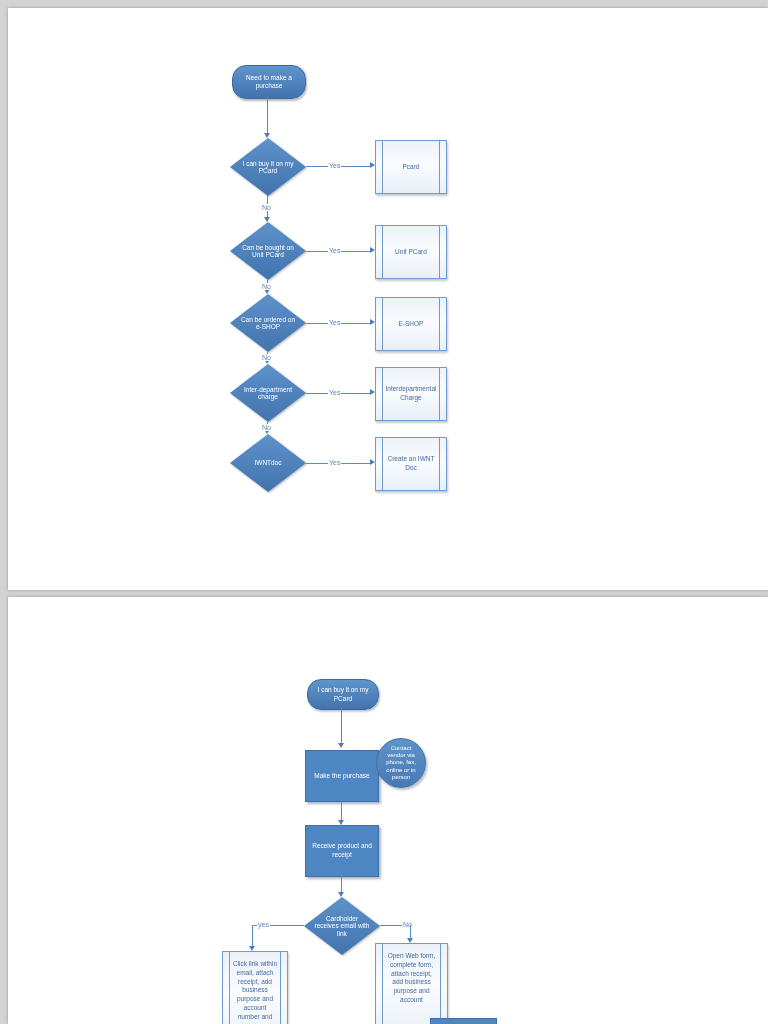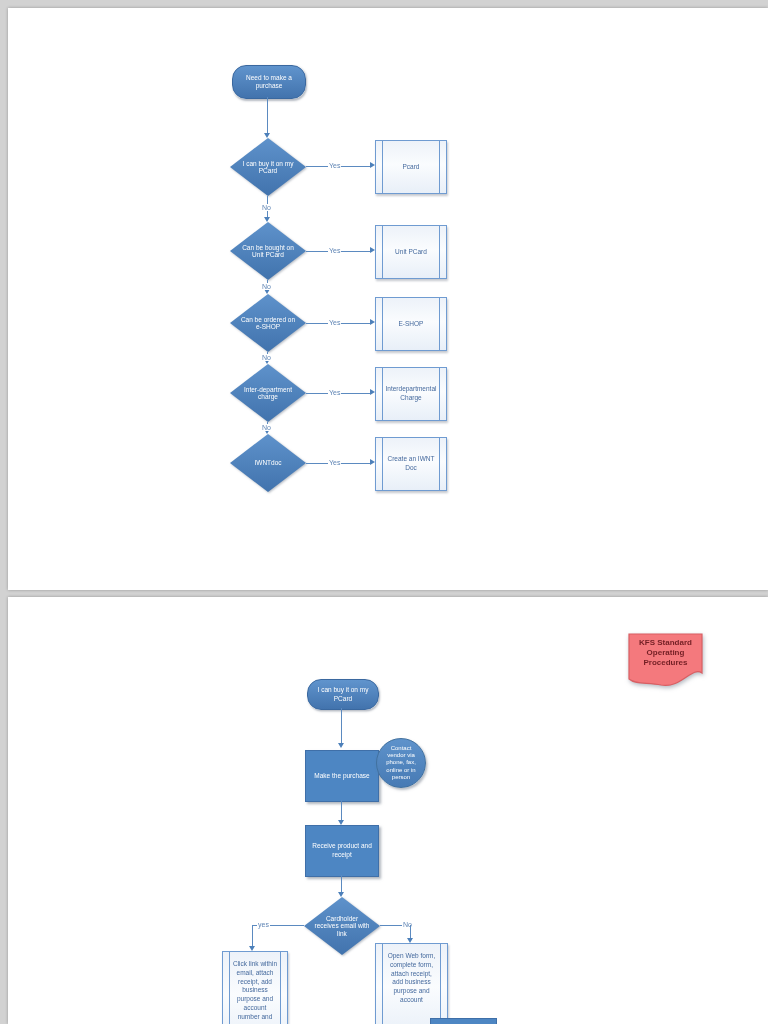--- a/index.html
+++ b/index.html
@@ -140,26 +140,20 @@
     <div class="hline" style="left:298px;top:455px;width:64px;"></div>
     <div class="ah-r" style="left:362px;top:451px;"></div>
     <span class="lbl" style="left:320px;top:451px;">Yes</span>
     <div class="ppbox" style="left:367px;top:429px;height:52px;">
       <span class="btxt">Create an IWNT Doc</span>
     </div>
   </div>
 
   <div class="page" id="p2">
 
-    <div class="banner">
-      <svg width="75" height="54" viewBox="0 0 75 54">
-        <path d="M1 1 H74 V40 C64 33 53 56 33 52 C20 49 8 52 1 46 Z" fill="#f4797d" stroke="#d95f63" stroke-width="1.2"></path>
-      </svg>
-      <div class="banner-txt">KFS Standard Operating Procedures</div>
-    </div>
 
     <div class="term" style="left:299px;top:82px;width:70px;height:29px;">
       <span>I can buy it on my PCard</span>
     </div>
 
     <div class="vline" style="left:333px;top:111px;height:35px;"></div>
     <div class="ah-d" style="left:330px;top:146px;"></div>
 
     <div class="solid" style="left:297px;top:153px;width:72px;height:50px;">
       <span>Make the purchase</span>

